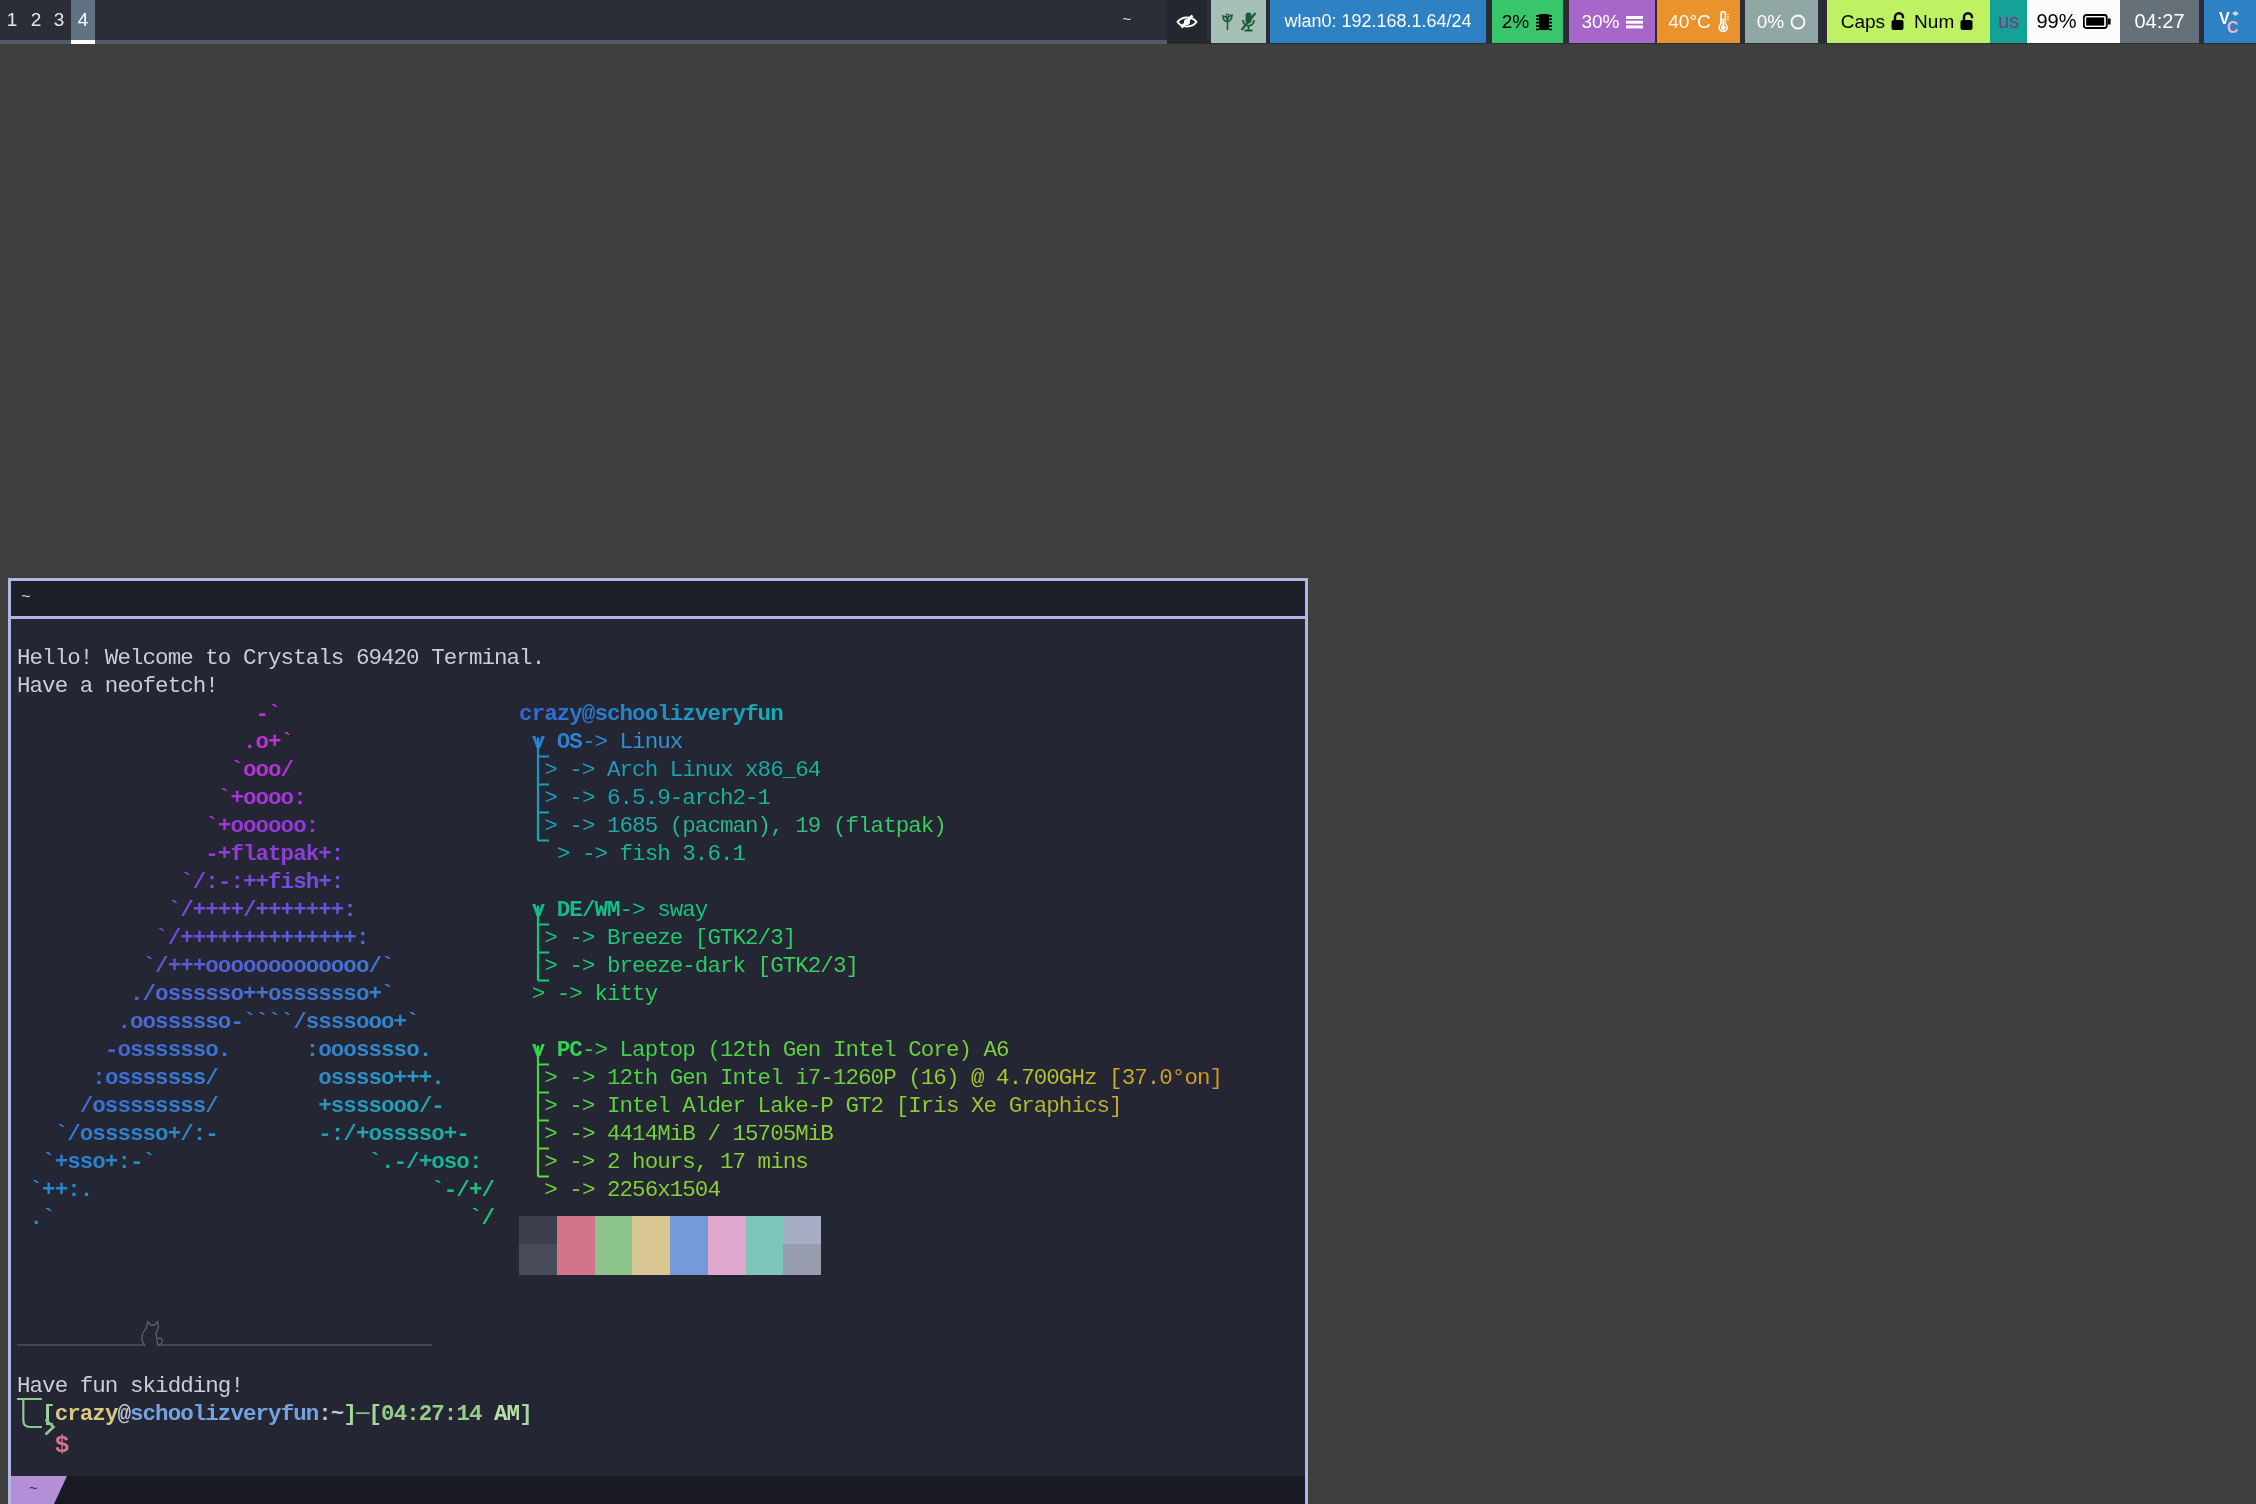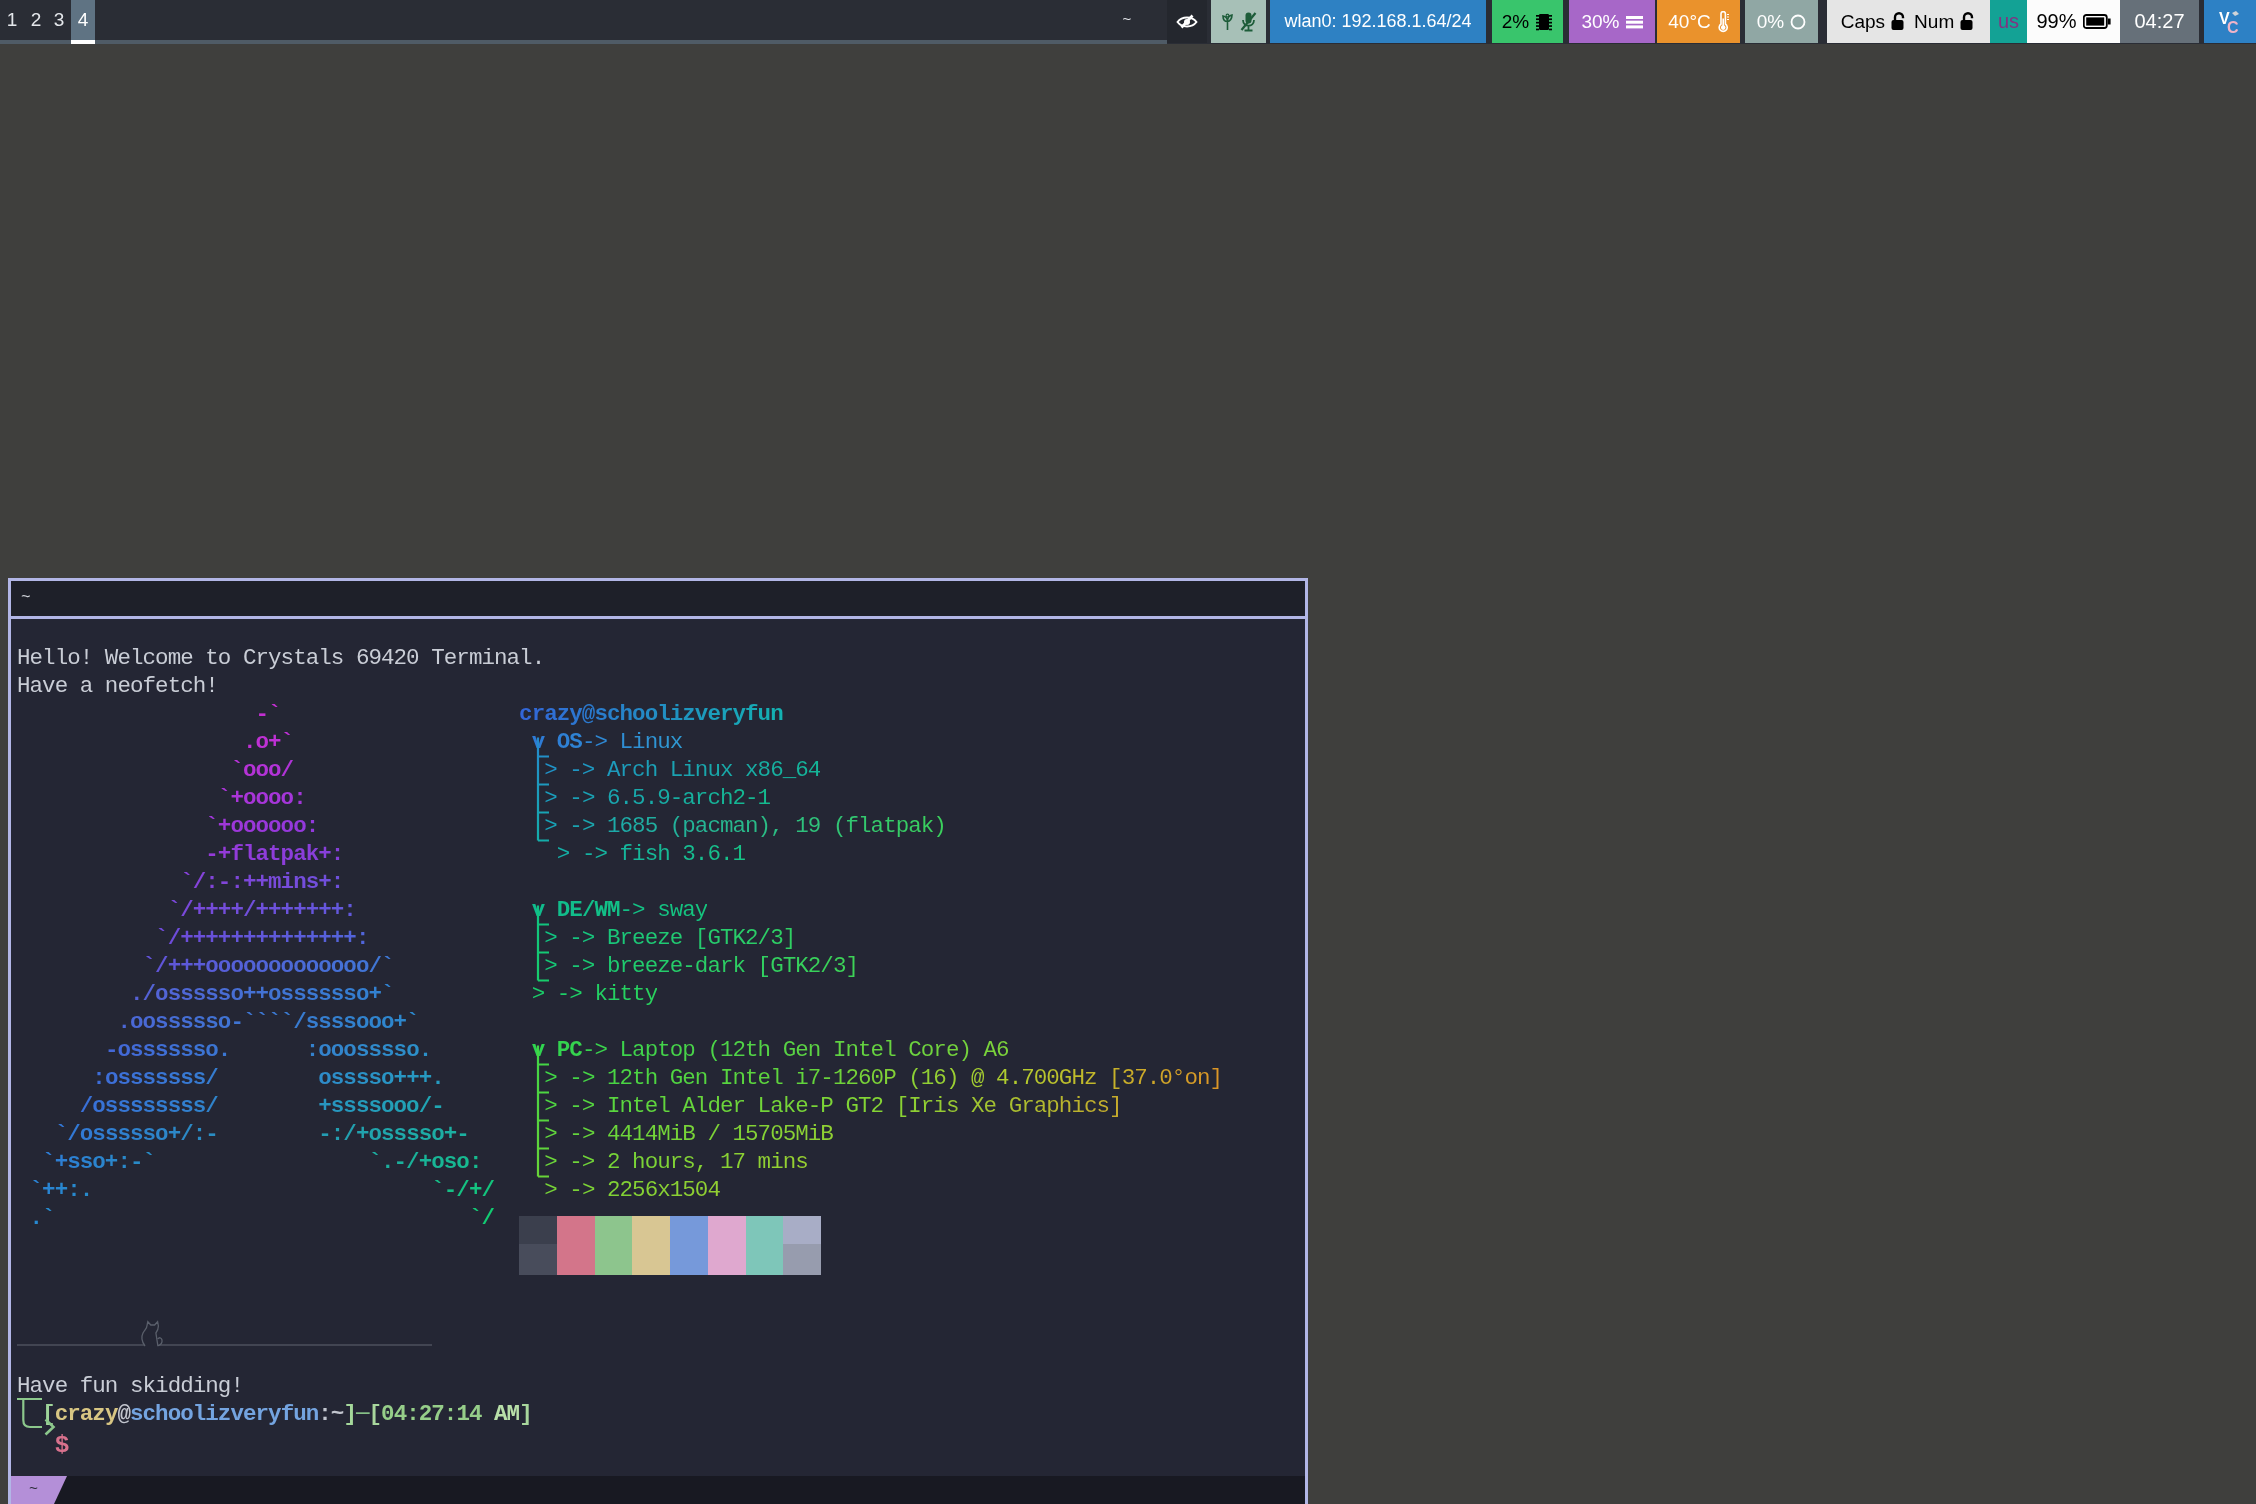--- a/index.html
+++ b/index.html
@@ -108,21 +108,21 @@
       </svg></div>
 <div class="mod" style="left:1657px;width:83px;background:#ea922c;color:#fff">40°C<svg width="12" height="22" viewBox="0 0 12 22">
         <path d="M4 2.8 a2.2 2.2 0 0 1 4.4 0 V13 a4 4 0 1 1 -4.4 0 Z" fill="none" stroke="#fff" stroke-width="1.6"></path>
         <circle cx="6.2" cy="16.6" r="2.3" fill="#fff"></circle>
         <path d="M6.2 15 V7.5" stroke="#fff" stroke-width="1.6"></path>
         <path d="M10 3.5 h2 M10 6 h2 M10 8.5 h2" stroke="#fff" stroke-width="1"></path>
       </svg></div>
 <div class="mod" style="left:1745px;width:73px;background:#90a7a4;color:#fff">0%<svg width="16" height="16" viewBox="0 0 16 16">
         <circle cx="8" cy="8" r="6.5" fill="none" stroke="#fff" stroke-width="1.8"></circle>
       </svg></div>
-<div class="mod" style="left:1827px;width:164px;background:#e5e5e5;color:#000">Caps <svg width="17" height="19" viewBox="0 0 17 19">
+<div class="mod" style="left:1827px;width:164px;background:#bef264;color:#000">Caps <svg width="17" height="19" viewBox="0 0 17 19">
         <rect x="0.5" y="8" width="12" height="10" rx="2" fill="#000"></rect>
         <path d="M4 8 V5.2 a4 4 0 0 1 8 0 V6.2" stroke="#000" stroke-width="2.4" fill="none"></path>
       </svg> Num <svg width="17" height="19" viewBox="0 0 17 19">
         <rect x="0.5" y="8" width="12" height="10" rx="2" fill="#000"></rect>
         <path d="M4 8 V5.2 a4 4 0 0 1 8 0 V6.2" stroke="#000" stroke-width="2.4" fill="none"></path>
       </svg></div>
 <div class="mod" style="left:1990px;width:37px;background:#13a295;color:#823383">
       <span style="font-size:20px">us</span>
     </div>
 <div class="mod" style="left:2027px;width:93px;background:#fcfcfc;color:#000">
@@ -147,21 +147,21 @@
   <div id="title">~</div>
   <div id="content">
 <pre>Hello! Welcome to Crystals 69420 Terminal.
 Have a neofetch!
                    <b class="g lg0">-`</b>                   <span class="g ig3"><b>crazy@schoolizveryfun</b></span>
                   <b class="g lg1">.o+`</b>                   <span class="g ig4"><b>v OS</b>-&gt; Linux</span>
                  <b class="g lg2">`ooo/</b>                   <span class="g ig5"> &gt; -&gt; Arch Linux x86_64</span>
                 <b class="g lg3">`+oooo:</b>                  <span class="g ig6"> &gt; -&gt; 6.5.9-arch2-1</span>
                <b class="g lg4">`+oooooo:</b>                 <span class="g ig7"> &gt; -&gt; 1685 (pacman), 19 (flatpak)</span>
                <b class="g lg5">-+flatpak+:</b>                <span class="g ig8"> &gt; -&gt; fish 3.6.1</span>
-             <b class="g lg6">`/:-:++mins+:</b>
+             <b class="g lg6">`/:-:++fish+:</b>
             <b class="g lg7">`/++++/+++++++:</b>              <span class="g ig10"><b>v DE/WM</b>-&gt; sway</span>
            <b class="g lg8">`/++++++++++++++:</b>             <span class="g ig11"> &gt; -&gt; Breeze [GTK2/3]</span>
           <b class="g lg9">`/+++ooooooooooooo/`</b>           <span class="g ig12"> &gt; -&gt; breeze-dark [GTK2/3]</span>
          <b class="g lg10">./ossssso++osssssso+`</b>          <span class="g ig13"> &gt; -&gt; kitty</span>
         <b class="g lg11">.oossssso-````/ssssooo+`</b>
        <b class="g lg12">-osssssso.      :ooosssso.</b>        <span class="g ig15"><b>v PC</b>-&gt; Laptop (12th Gen Intel Core) A6</span>
       <b class="g lg13">:osssssss/        osssso+++.</b>       <span class="g ig16"> &gt; -&gt; 12th Gen Intel i7-1260P (16) @ 4.700GHz [37.0°on]</span>
      <b class="g lg14">/ossssssss/        +ssssooo/-</b>       <span class="g ig17"> &gt; -&gt; Intel Alder Lake-P GT2 [Iris Xe Graphics]</span>
    <b class="g lg15">`/ossssso+/:-        -:/+osssso+-</b>     <span class="g ig18"> &gt; -&gt; 4414MiB / 15705MiB</span>
   <b class="g lg16">`+sso+:-`                 `.-/+oso:</b>    <span class="g ig19"> &gt; -&gt; 2 hours, 17 mins</span>

